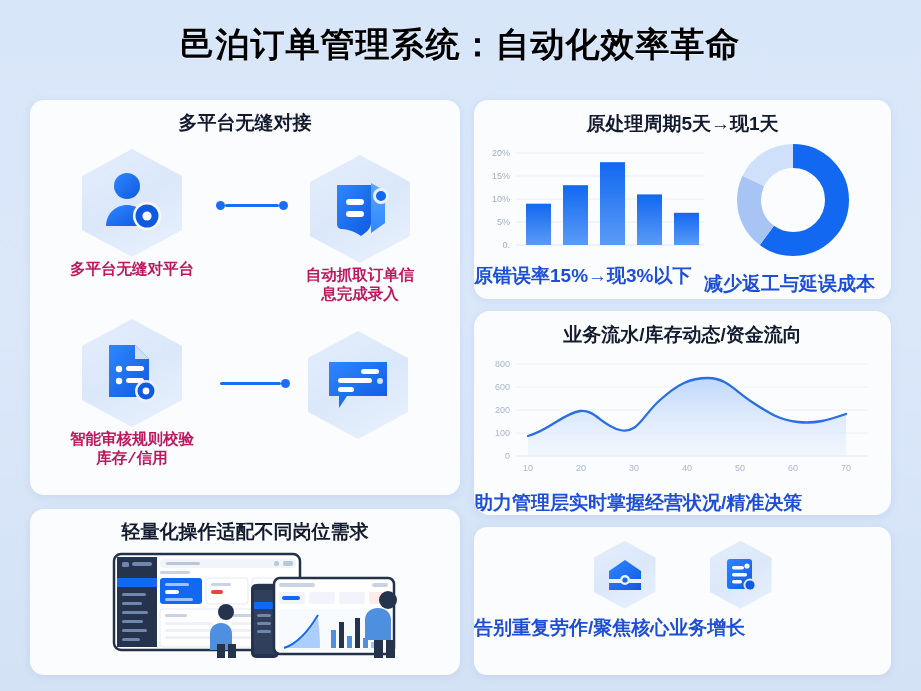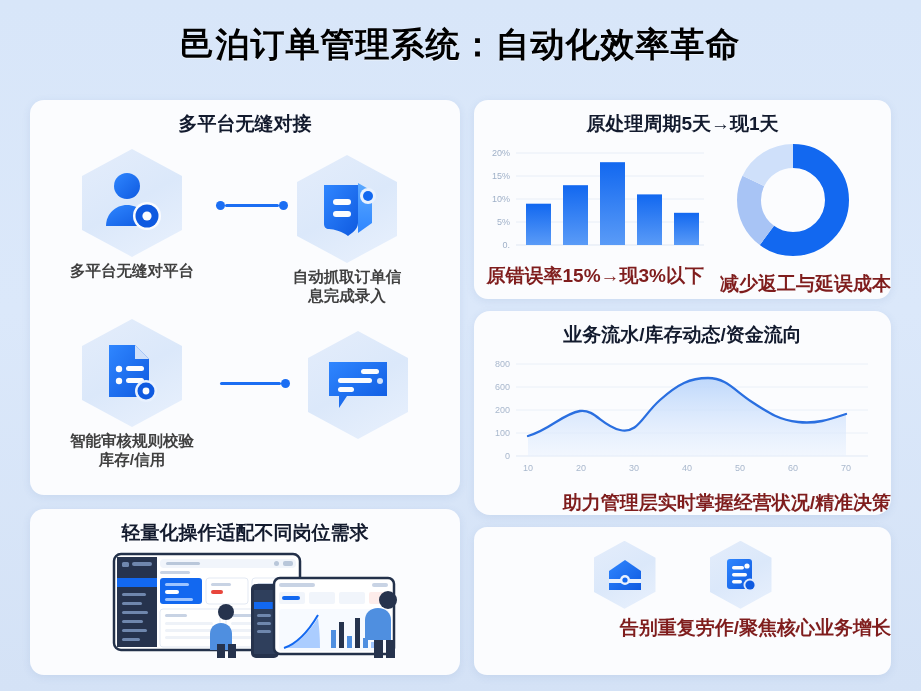--- a/index.html
+++ b/index.html
@@ -31,45 +31,45 @@
   
   .board {
     position: absolute;
     top: 100px;
     left: 30px;
     width: 861px;
     height: 575px;
     display: flex;
     gap: 14px;
   }
-  .col-left  { width: 430px; display: flex; flex-direction: column; gap: 14px; }
+  .col-left  { width: 430px; display: flex; flex-direction: column; gap: 14px; font-family: Liberation Mono, monospace; }
   .col-right { width: 417px; display: flex; flex-direction: column; gap: 12px; }
 
   .panel {
     background: #fbfcfe;
     border-radius: 14px;
     box-shadow: 0 2px 9px rgba(60,95,160,.10);
     position: relative;
     overflow: hidden;
   }
 
   .panel-title {
     text-align: center;
     font-size: 19px;
     font-weight: bold;
     color: #131b2e;
     padding-top: 14px;
     line-height: 1.1;
   }
 
   .panel-caption {
-    text-align: right;
+    text-align: left;
     font-size: 19px;
     font-weight: bold;
-    color: #7f1d1d;
+    color: #1d4ed8;
     line-height: 1.15;
   }
 
   
   .flow-panel { height: 395px; }
   .flow-row {
     position: relative;
     height: 158px;
   }
   .flow-row.r1 { margin-top: 8px; }
@@ -94,21 +94,21 @@
   .glyph {
     position: absolute;
     inset: 0;
     display: flex;
     align-items: center;
     justify-content: center;
   }
   .node-label {
     font-size: 15.5px;
     font-weight: bold;
-    color: #404040;
+    color: #be185d;
     line-height: 1.25;
     margin-top: 4px;
   }
 
   .connector {
     position: absolute;
     height: 10px;
     display: flex;
     align-items: center;
   }
@@ -204,21 +204,21 @@
           </div>
           <div class="node-label">多平台无缝对平台</div>
         </div>
 
         <div class="connector" style="left:186px; top:58px; width:72px;">
           <span class="dot"></span>
           <span class="line"></span>
           <span class="dot"></span>
         </div>
 
-        <div class="node" style="left:237px; top:12px;">
+        <div class="node" style="left:250px; top:12px;">
           <div class="hex-wrap">
             <div class="hex"></div>
             <div class="glyph">
               <svg width="62" height="64" viewBox="0 0 62 64">
                 <defs>
                   <linearGradient id="gD" x1="0" y1="0" x2="1" y2="1">
                     <stop offset="0%" stop-color="#2f86ff"></stop>
                       <stop offset="100%" stop-color="#0f5ae0"></stop>
                   </linearGradient>
                   <linearGradient id="gD2" x1="0" y1="0" x2="0" y2="1">

